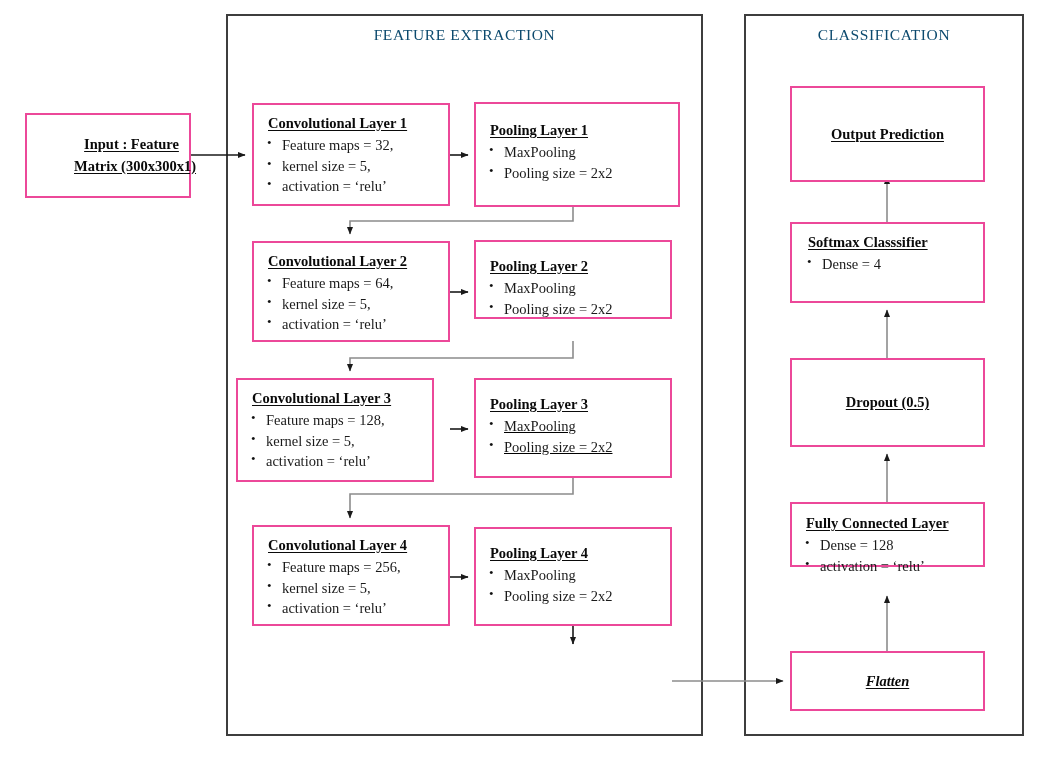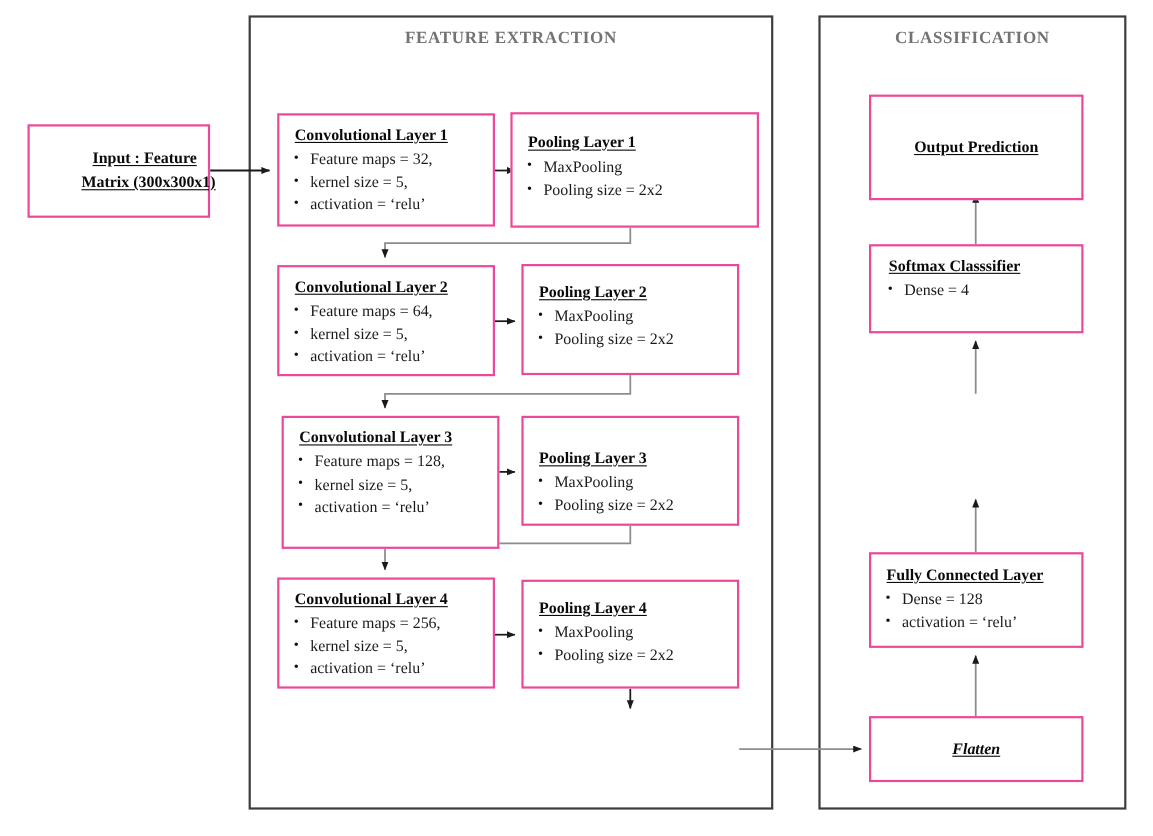--- a/index.html
+++ b/index.html
@@ -26,24 +26,24 @@
   .group-box {
     position: absolute;
     border: 2px solid #3d3d3d;
     box-sizing: border-box;
     background: transparent;
   }
   .group-title {
     position: absolute;
     width: 100%;
     text-align: center;
-    font-weight: bold;
+    font-weight: normal;
     font-size: 15.5px;
     letter-spacing: 0.6px;
-    color: #737373;
+    color: #0c4a6e;
   }
   .node {
     position: absolute;
     border: 2px solid #ec4899;
     box-sizing: border-box;
     background: #ffffff;
   }
   .node.center {
     display: flex;
     align-items: center;
@@ -161,21 +161,21 @@
     <div class="node-body">
       <span class="node-title">Convolutional Layer 2</span>
       <ul class="bullets">
         <li>Feature maps = 64,</li>
         <li>kernel size = 5,</li>
         <li>activation = ‘relu’</li>
       </ul>
     </div>
   </div>
 
-  <div class="node" style="left:256px; top:378px; width:198px; height:121px;">
+  <div class="node" style="left:236px; top:378px; width:198px; height:104px;">
     <div class="node-body">
       <span class="node-title">Convolutional Layer 3</span>
       <ul class="bullets">
         <li>Feature maps = 128,</li>
         <li>kernel size = 5,</li>
         <li>activation = ‘relu’</li>
       </ul>
     </div>
   </div>
 
@@ -183,42 +183,42 @@
     <div class="node-body">
       <span class="node-title">Convolutional Layer 4</span>
       <ul class="bullets">
         <li>Feature maps = 256,</li>
         <li>kernel size = 5,</li>
         <li>activation = ‘relu’</li>
       </ul>
     </div>
   </div>
 
-  <div class="node" style="left:464px; top:102px; width:226px; height:105px;">
+  <div class="node" style="left:474px; top:102px; width:206px; height:105px;">
     <div class="node-body" style="padding-top:17px;">
       <span class="node-title">Pooling Layer 1</span>
       <ul class="bullets">
         <li>MaxPooling</li>
         <li>Pooling size = 2x2</li>
       </ul>
     </div>
   </div>
 
-  <div class="node" style="left:474px; top:240px; width:198px; height:101px;">
+  <div class="node" style="left:474px; top:240px; width:198px; height:79px;">
     <div class="node-body" style="padding-top:15px;">
       <span class="node-title">Pooling Layer 2</span>
       <ul class="bullets">
         <li>MaxPooling</li>
         <li>Pooling size = 2x2</li>
       </ul>
     </div>
   </div>
 
   <div class="node" style="left:474px; top:378px; width:198px; height:100px;">
-    <div class="node-body" style="padding-top:28px;">
+    <div class="node-body" style="padding-top:15px;text-decoration:underline;">
       <span class="node-title">Pooling Layer 3</span>
       <ul class="bullets">
         <li>MaxPooling</li>
         <li>Pooling size = 2x2</li>
       </ul>
     </div>
   </div>
 
   <div class="node" style="left:474px; top:527px; width:198px; height:99px;">
     <div class="node-body" style="padding-top:15px;">
@@ -228,30 +228,33 @@
         <li>Pooling size = 2x2</li>
       </ul>
     </div>
   </div>
 
 
   <div class="node center" style="left:790px; top:651px; width:195px; height:60px;font-style:italic;">
     <span class="node-title">Flatten</span>
   </div>
 
-  <div class="node" style="left:790px; top:502px; width:195px; height:87px;">
+  <div class="node" style="left:790px; top:502px; width:195px; height:65px;">
     <div class="node-body" style="padding-top:10px; padding-left:10px;">
       <span class="node-title">Fully Connected Layer</span>
       <ul class="bullets">
         <li>Dense = 128</li>
         <li>activation = ‘relu’</li>
       </ul>
     </div>
   </div>
 
+  <div class="node center" style="left:790px; top:358px; width:195px; height:89px;">
+    <span class="node-title">Dropout (0.5)</span>
+  </div>
 
   <div class="node" style="left:790px; top:222px; width:195px; height:81px;">
     <div class="node-body" style="padding-left:12px;">
       <span class="node-title">Softmax Classsifier</span>
       <ul class="bullets">
         <li>Dense = 4</li>
       </ul>
     </div>
   </div>
 

